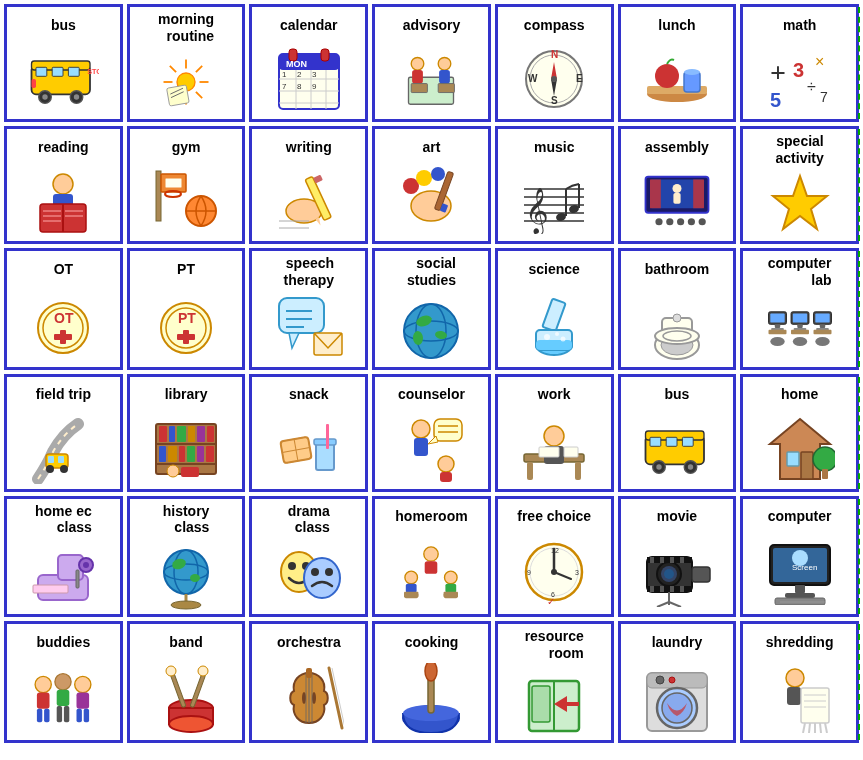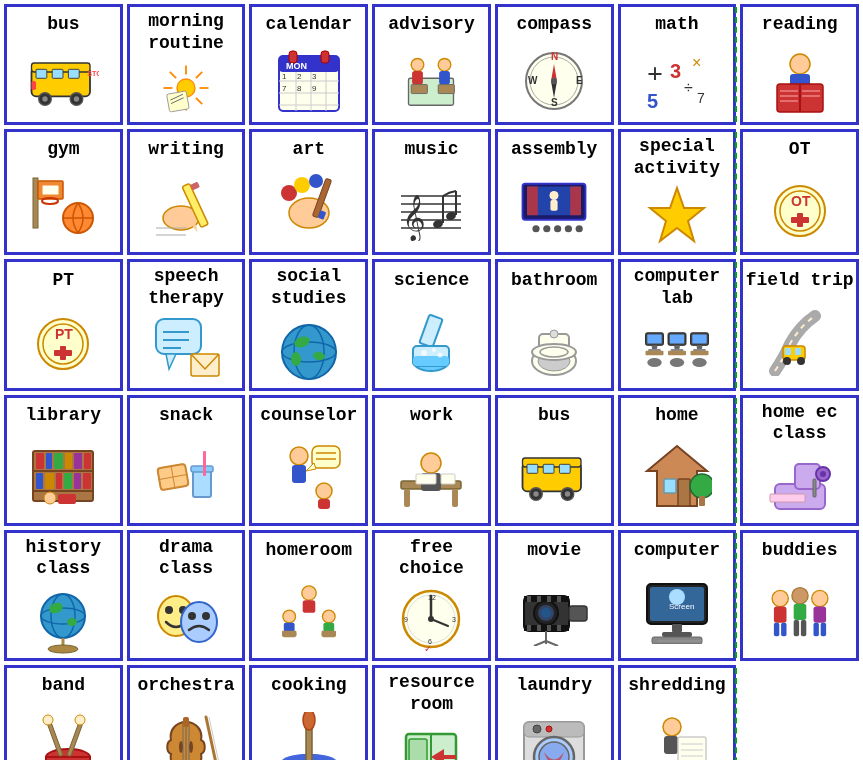--- a/index.html
+++ b/index.html
@@ -18,30 +18,29 @@
       border: 3px solid #3333cc;
       background: #fff;
       display: flex;
       flex-direction: column;
       align-items: center;
       padding: 4px 2px;
       min-height: 118px;
       position: relative;
     }
     .card-label {
-      font-size: 18px;
+      font-size: 14px;
       font-weight: bold;
-      text-align: center;
+      text-align: right;
       line-height: 1.2;
       margin-bottom: 4px;
       min-height: 28px;
       display: flex;
       align-items: center;
       justify-content: center;
-      font-family: Liberation Mono, monospace;
     }
     .card-icon {
       flex: 1;
       display: flex;
       align-items: center;
       justify-content: center;
       width: 100%;
     }
     .card-icon svg {
       max-width: 72px;
@@ -160,20 +159,36 @@
         <text x="32" y="60" font-size="10" fill="#333" font-weight="bold">S</text>
         <text x="57" y="38" font-size="10" fill="#333" font-weight="bold">E</text>
         <text x="9" y="38" font-size="10" fill="#333" font-weight="bold">W</text>
         <polygon points="35,18 38,35 35,32 32,35" fill="#cc3333"></polygon>
         <polygon points="35,52 38,35 35,38 32,35" fill="#333"></polygon>
         <circle cx="35" cy="35" r="3" fill="#555"></circle>
       </svg>
     </div>
   </div>
 
+  <div class="card">
+    <div class="card-label">lunch</div>
+    <div class="card-icon">
+      <svg viewBox="0 0 70 70" width="70" height="70">
+
+        <ellipse cx="35" cy="50" rx="30" ry="8" fill="#cc8844"></ellipse>
+        <rect x="5" y="42" width="60" height="8" rx="2" fill="#ddaa66"></rect>
+
+        <circle cx="25" cy="32" r="12" fill="#cc3333"></circle>
+        <path d="M25,20 Q28,14 32,16" stroke="#33aa33" stroke-width="2" fill="none"></path>
+
+        <rect x="42" y="28" width="16" height="20" rx="3" fill="#6699ff" stroke="#4477cc" stroke-width="1.5"></rect>
+        <ellipse cx="50" cy="28" rx="8" ry="3" fill="#88bbff"></ellipse>
+      </svg>
+    </div>
+  </div>
 
   <div class="card dashed-right">
     <div class="card-label">math</div>
     <div class="card-icon">
       <svg viewBox="0 0 70 65" width="70" height="65">
         <text x="5" y="35" font-size="28" fill="#333" font-weight="bold" font-family="serif">+</text>
         <text x="28" y="30" font-size="20" fill="#cc3333" font-weight="bold">3</text>
         <text x="42" y="45" font-size="16" fill="#333">÷</text>
         <text x="5" y="60" font-size="20" fill="#3355cc" font-weight="bold">5</text>
         <text x="50" y="20" font-size="16" fill="#cc8800">×</text>

